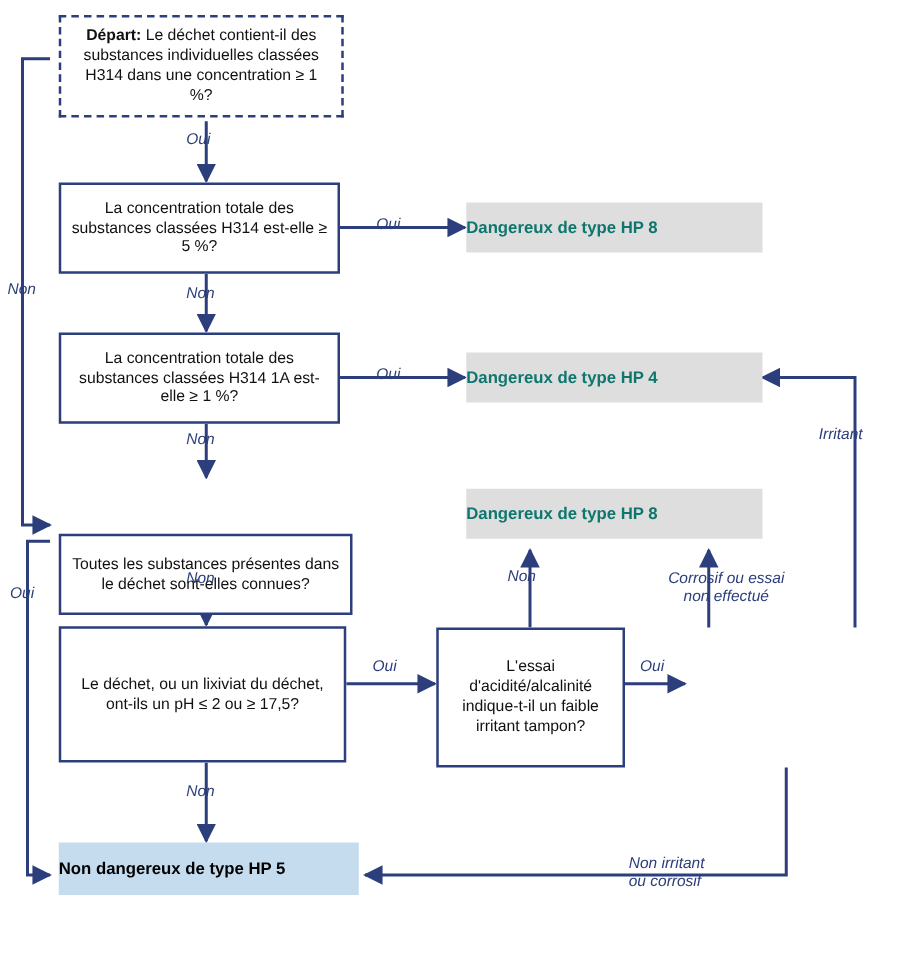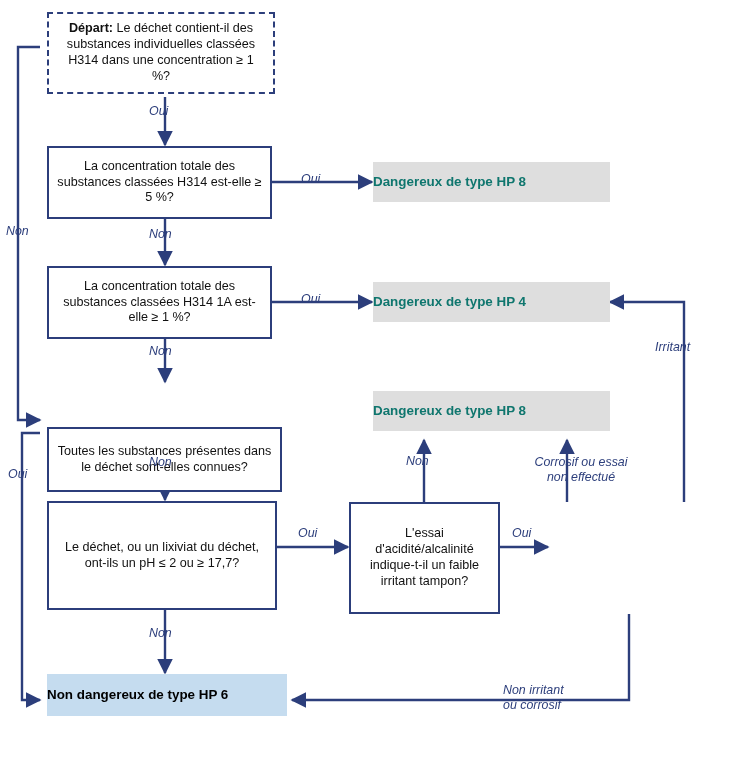--- a/index.html
+++ b/index.html
@@ -149,42 +149,42 @@
 
   <div class="node q-box" style="left:47px; top:266px; width:225px; height:73px;">
     <span>La concentration totale des substances classées H314 1A est-elle ≥ 1 %?</span>
   </div>
 
   <div class="node q-box" style="left:47px; top:383px; width:235px; height:65px;margin-top:44px;">
     <span>Toutes les substances présentes dans le déchet sont-elles connues?</span>
   </div>
 
   <div class="node q-box" style="left:47px; top:501px; width:230px; height:109px;">
-    <span>Le déchet, ou un lixiviat du déchet, ont-ils un pH ≤ 2 ou ≥ 17,7?</span>
+    <span>Le déchet, ou un lixiviat du déchet, ont-ils un pH ≤ 2 ou ≥ 17,5?</span>
   </div>
 
   <div class="node q-box" style="left:349px; top:502px; width:151px; height:112px;">
     <span>L'essai d'acidité/alcalinité indique-t-il un faible irritant tampon?</span>
   </div>
 
 
   <div class="node res-box" style="left:373px; top:162px; width:237px; height:40px;">
     <span>Dangereux de type HP 8</span>
   </div>
 
   <div class="node res-box" style="left:373px; top:282px; width:237px; height:40px;">
     <span>Dangereux de type HP 4</span>
   </div>
 
   <div class="node res-box" style="left:373px; top:391px; width:237px; height:40px;">
     <span>Dangereux de type HP 8</span>
   </div>
 
   <div class="node res-box-ok" style="left:47px; top:674px; width:240px; height:42px;">
-    <span>Non dangereux de type HP 6</span>
+    <span>Non dangereux de type HP 5</span>
   </div>
 
   <div class="elabel" style="left:149px; top:104px;">Oui</div>
 
   <div class="elabel" style="left:6px; top:224px;">Non</div>
 
   <div class="elabel" style="left:301px; top:172px;">Oui</div>
 
   <div class="elabel" style="left:149px; top:227px;">Non</div>
 

